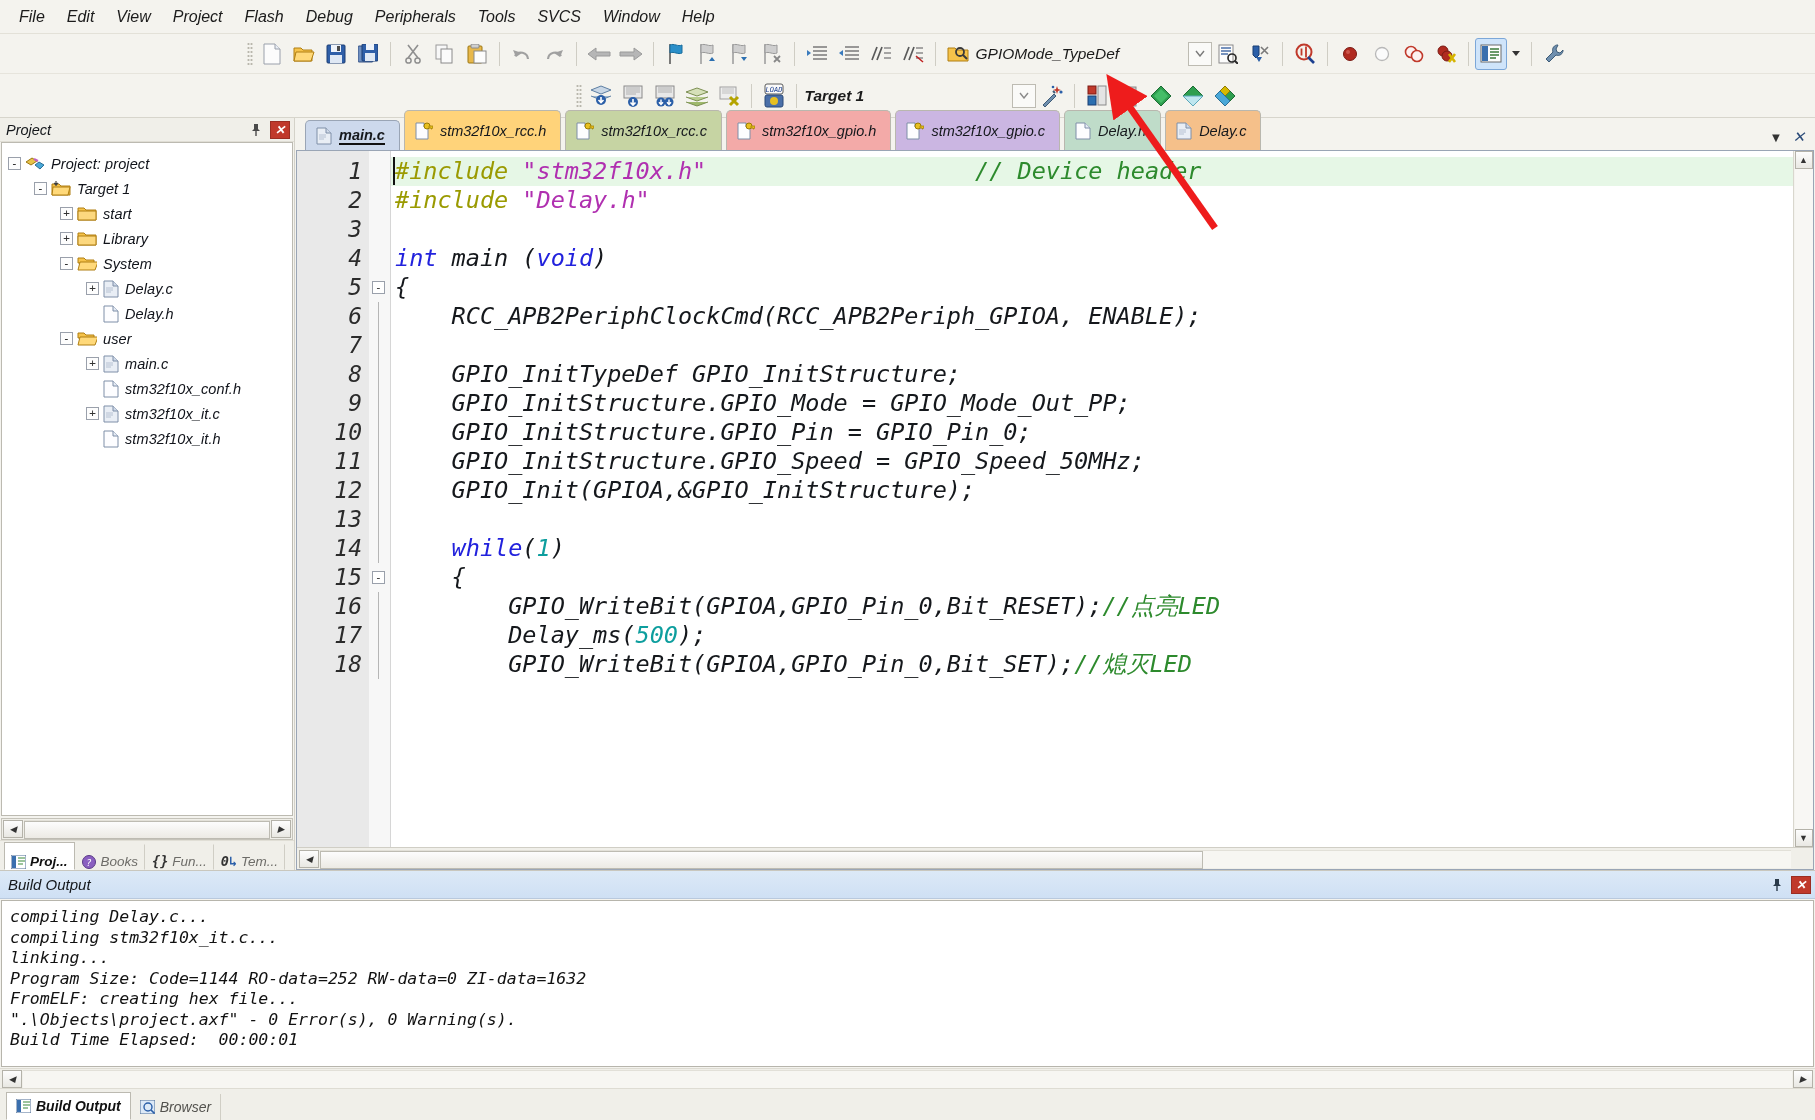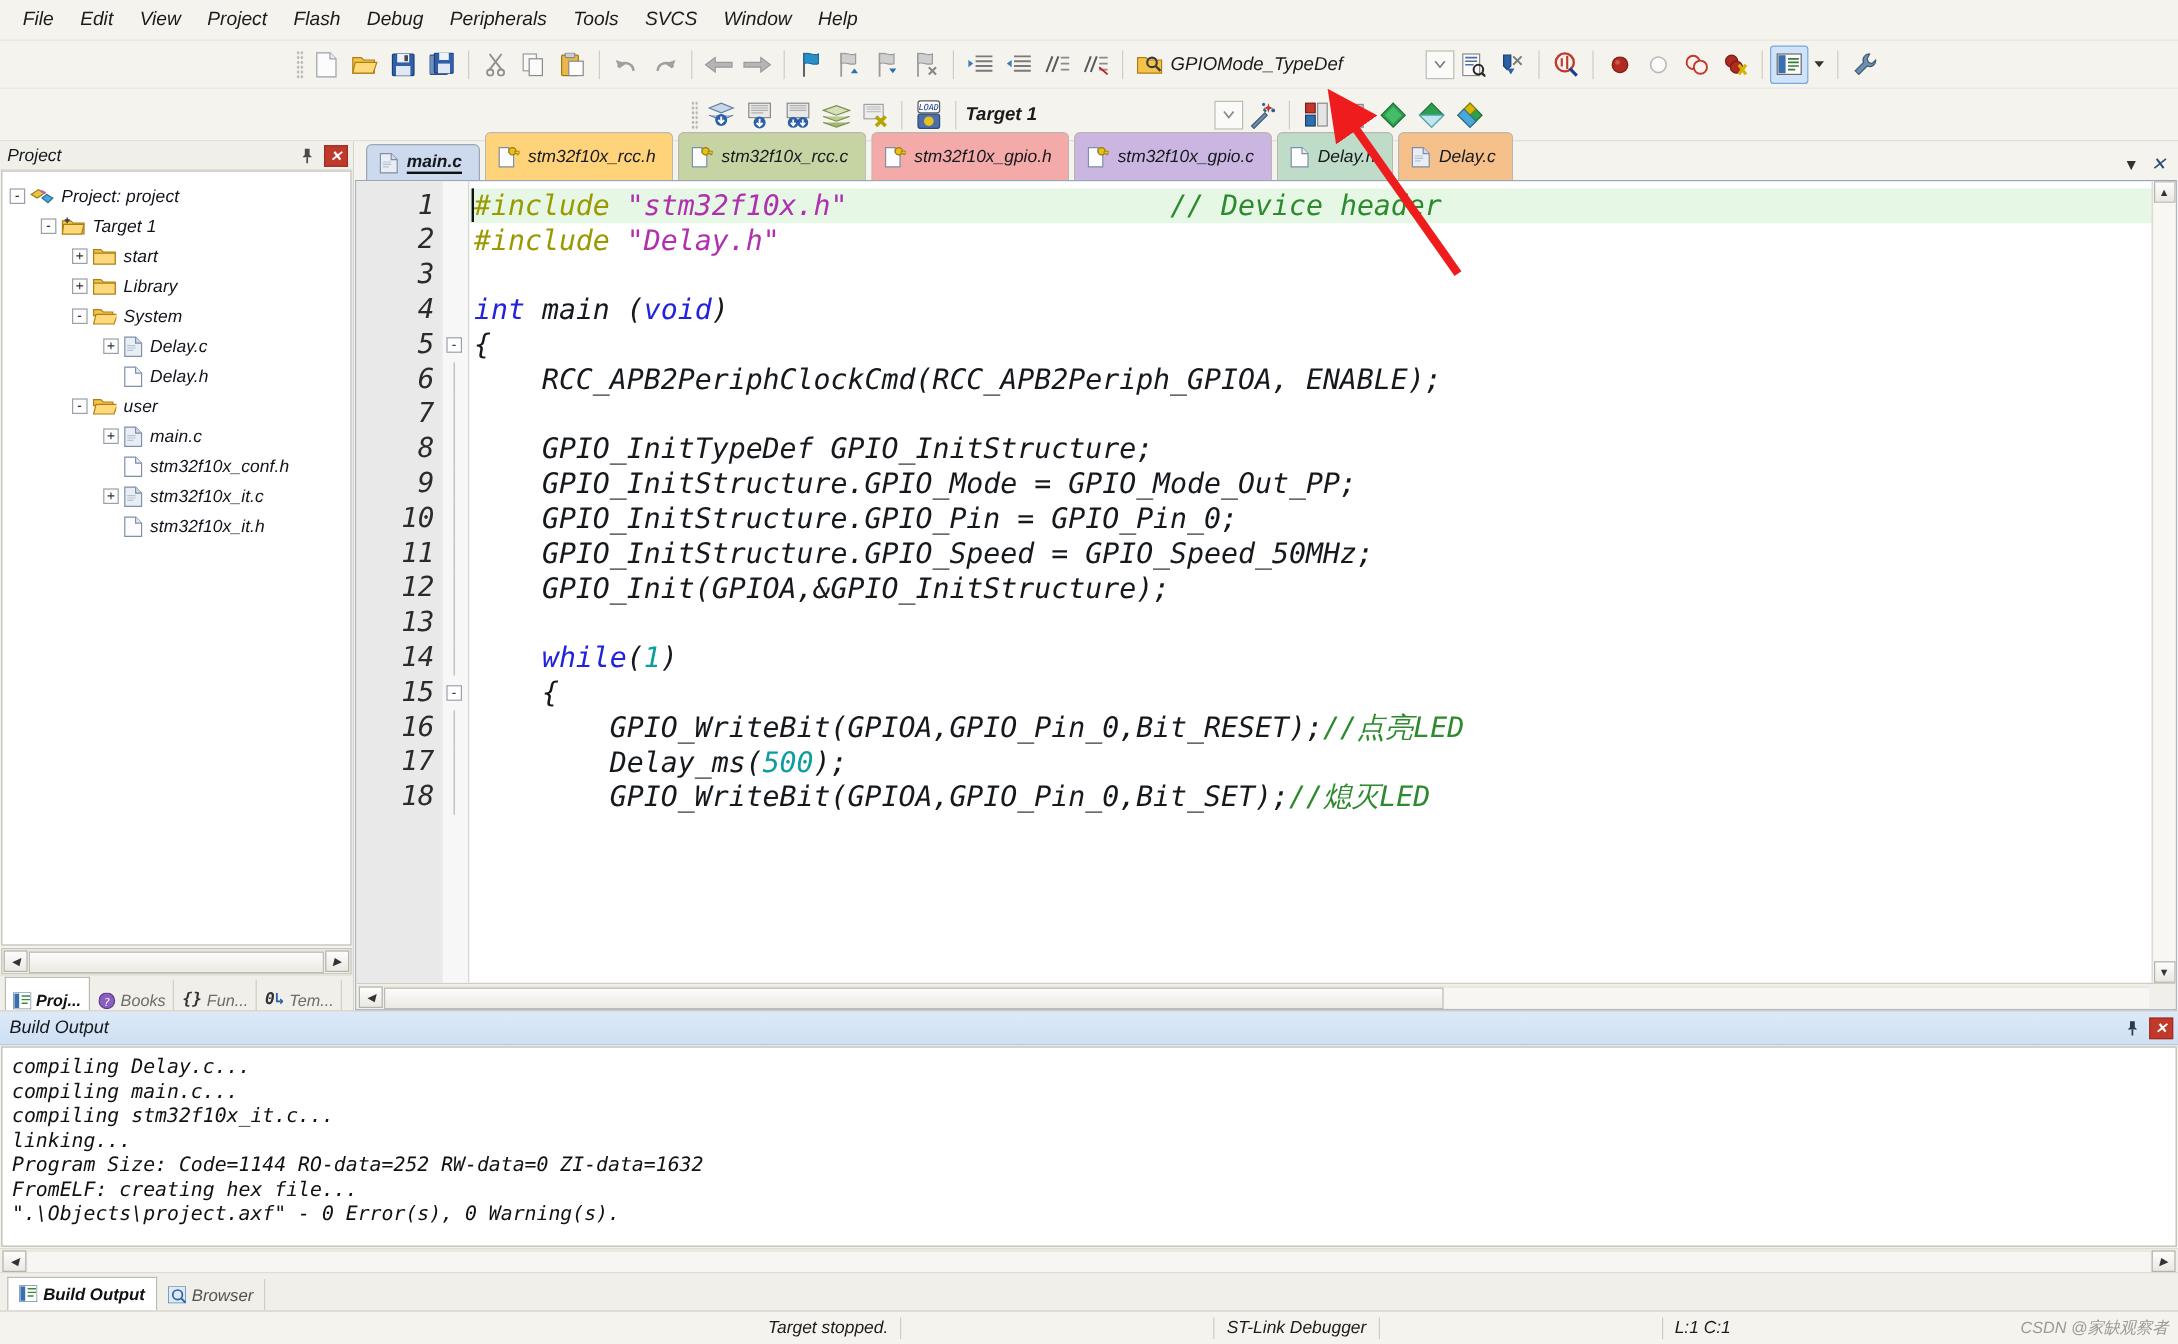--- a/index.html
+++ b/index.html
@@ -1105,21 +1105,21 @@
     <div class="build-caption">
       <span class="title">Build Output</span>
       <span class="pin-btn">
         <svg width="12" height="14" viewBox="0 0 12 14">
             <path d="M4 1h4v5l2 2H2l2-2z" fill="#2a3a4a"></path>
             <path d="M6 8v5" stroke="#2a3a4a" stroke-width="1.4"></path>
           </svg>
       </span>
       <span class="close-btn">✕</span>
     </div>
-    <div class="build-body" id="buildbody"><div>compiling Delay.c...</div><div>compiling main.c...</div><div>compiling stm32f10x_it.c...</div><div>linking...</div><div>Program Size: Code=1144 RO-data=252 RW-data=0 ZI-data=1632</div><div>FromELF: creating hex file...</div><div>".\Objects\project.axf" - 0 Error(s), 0 Warning(s).</div></div>
+    <div class="build-body" id="buildbody"><div>compiling Delay.c...</div><div>compiling stm32f10x_it.c...</div><div>linking...</div><div>Program Size: Code=1144 RO-data=252 RW-data=0 ZI-data=1632</div><div>FromELF: creating hex file...</div><div>".\Objects\project.axf" - 0 Error(s), 0 Warning(s).</div><div>Build Time Elapsed:  00:00:01</div></div>
     <div class="build-hscroll">
       <div class="hs-arrow" style="margin-left:2px">◀</div>
       <div class="hs-track"></div>
       <div class="hs-arrow" style="margin-right:2px">▶</div>
     </div>
     <div class="bottom-tabs">
       <div class="bt-tab sel">
         <svg width="15" height="14" viewBox="0 0 15 14">
             <rect x="0" y="0" width="15" height="14" fill="#fff" stroke="#4a6a94"></rect>
             <rect x="1" y="1" width="4" height="12" fill="#3a6fae"></rect>
@@ -1131,35 +1131,20 @@
         <svg width="15" height="14" viewBox="0 0 15 14">
             <rect x="0" y="0" width="15" height="14" fill="#dce9f7" stroke="#4a6a94"></rect>
             <circle cx="8" cy="7" r="4" fill="none" stroke="#2b5fa8" stroke-width="1.4"></circle>
             <path d="M11 10l3.5 3.5" stroke="#2b5fa8" stroke-width="1.6"></path>
           </svg>
         <span>Browser</span>
       </div>
     </div>
   </div>
 
-  <div class="statusbar">
-    <div class="sb-cell" style="width:630px"></div>
-    <div class="sb-cell">Target stopped.</div>
-    <div class="sb-sep"></div>
-    <div class="sb-cell" style="width:260px"></div>
-    <div class="sb-sep"></div>
-    <div class="sb-cell">ST-Link Debugger</div>
-    <div class="sb-sep"></div>
-    <div class="sb-cell" style="width:235px"></div>
-    <div class="sb-sep"></div>
-    <div class="sb-cell">L:1 C:1</div>
-    <div class="sb-watermark">
-      <span>CSDN @家缺观察者</span>
-    </div>
-  </div>
 
   <svg class="arrow-overlay" viewBox="0 0 1815 1120">
     <defs>
       <marker id="arrowhead" markerWidth="6" markerHeight="6" refX="4.6" refY="3" orient="auto">
         <path d="M0,0 L6,3 L0,6 z" fill="#ee1c1c"></path>
       </marker>
     </defs>
     <line x1="1215" y1="228" x2="1112" y2="82" stroke="#ee1c1c" stroke-width="7" marker-end="url(#arrowhead)"></line>
   </svg>
 

